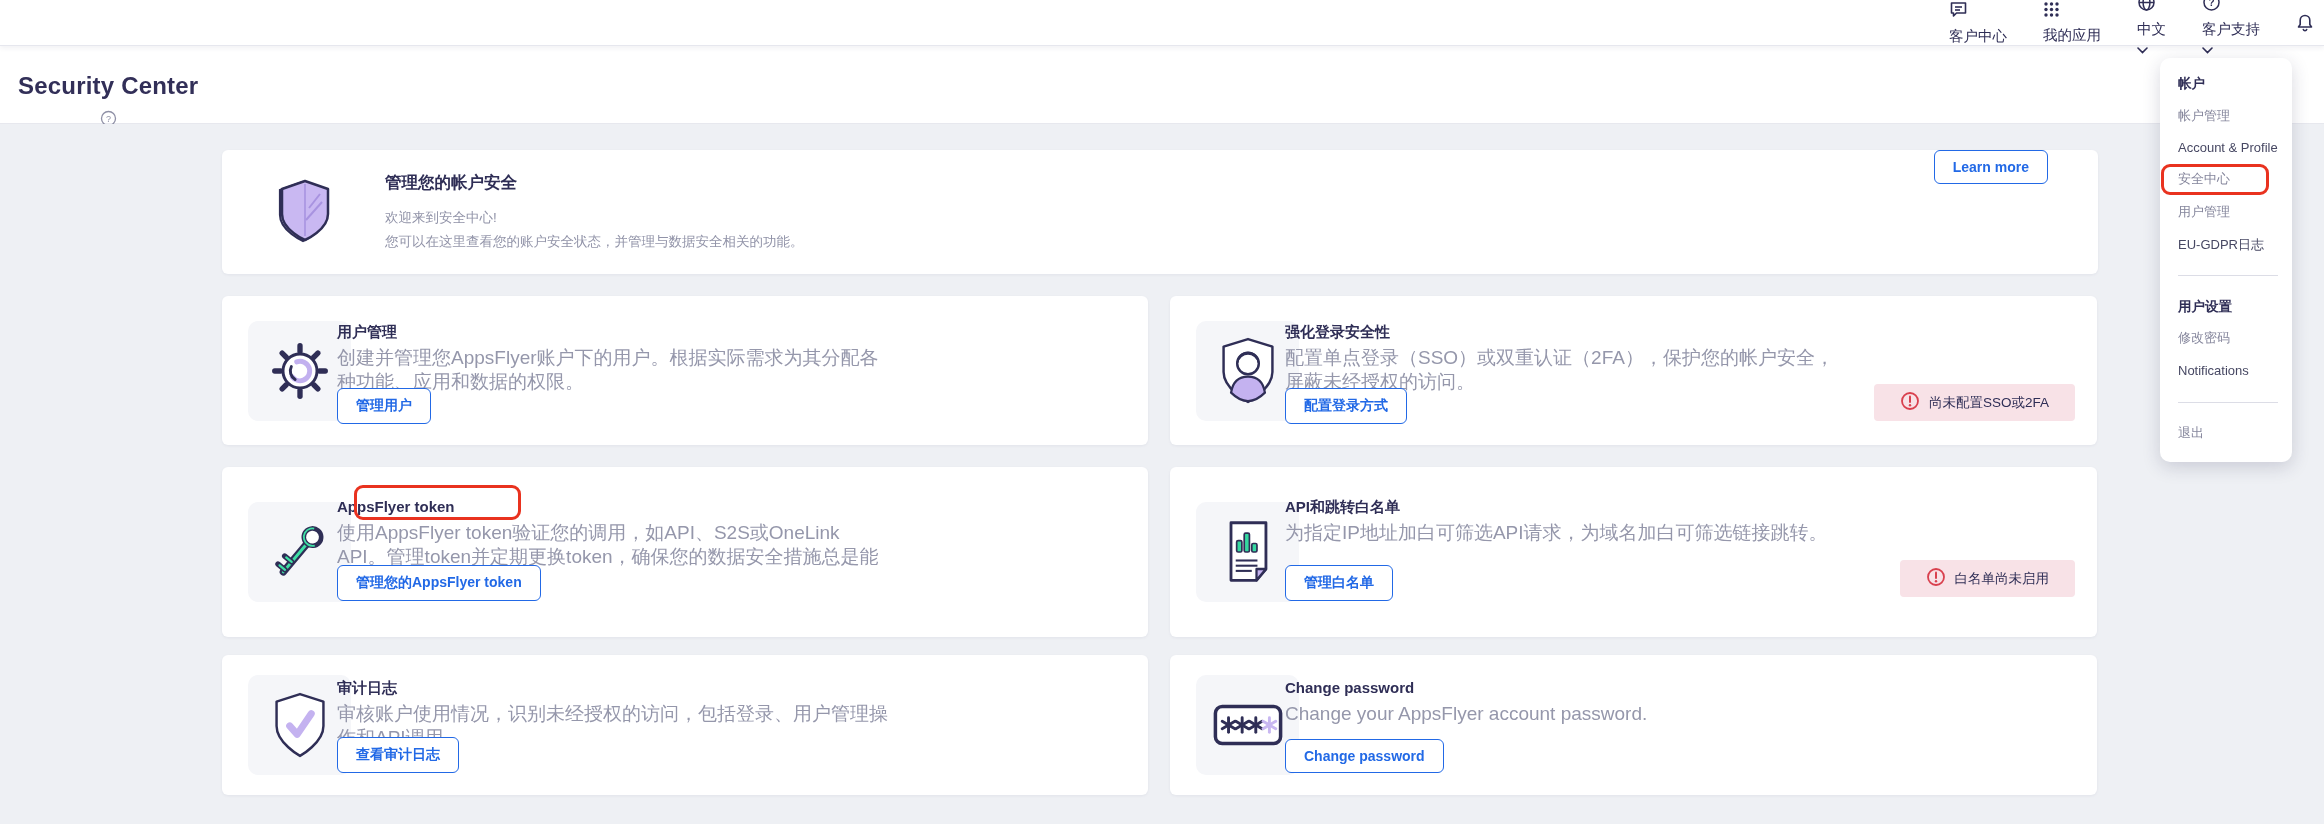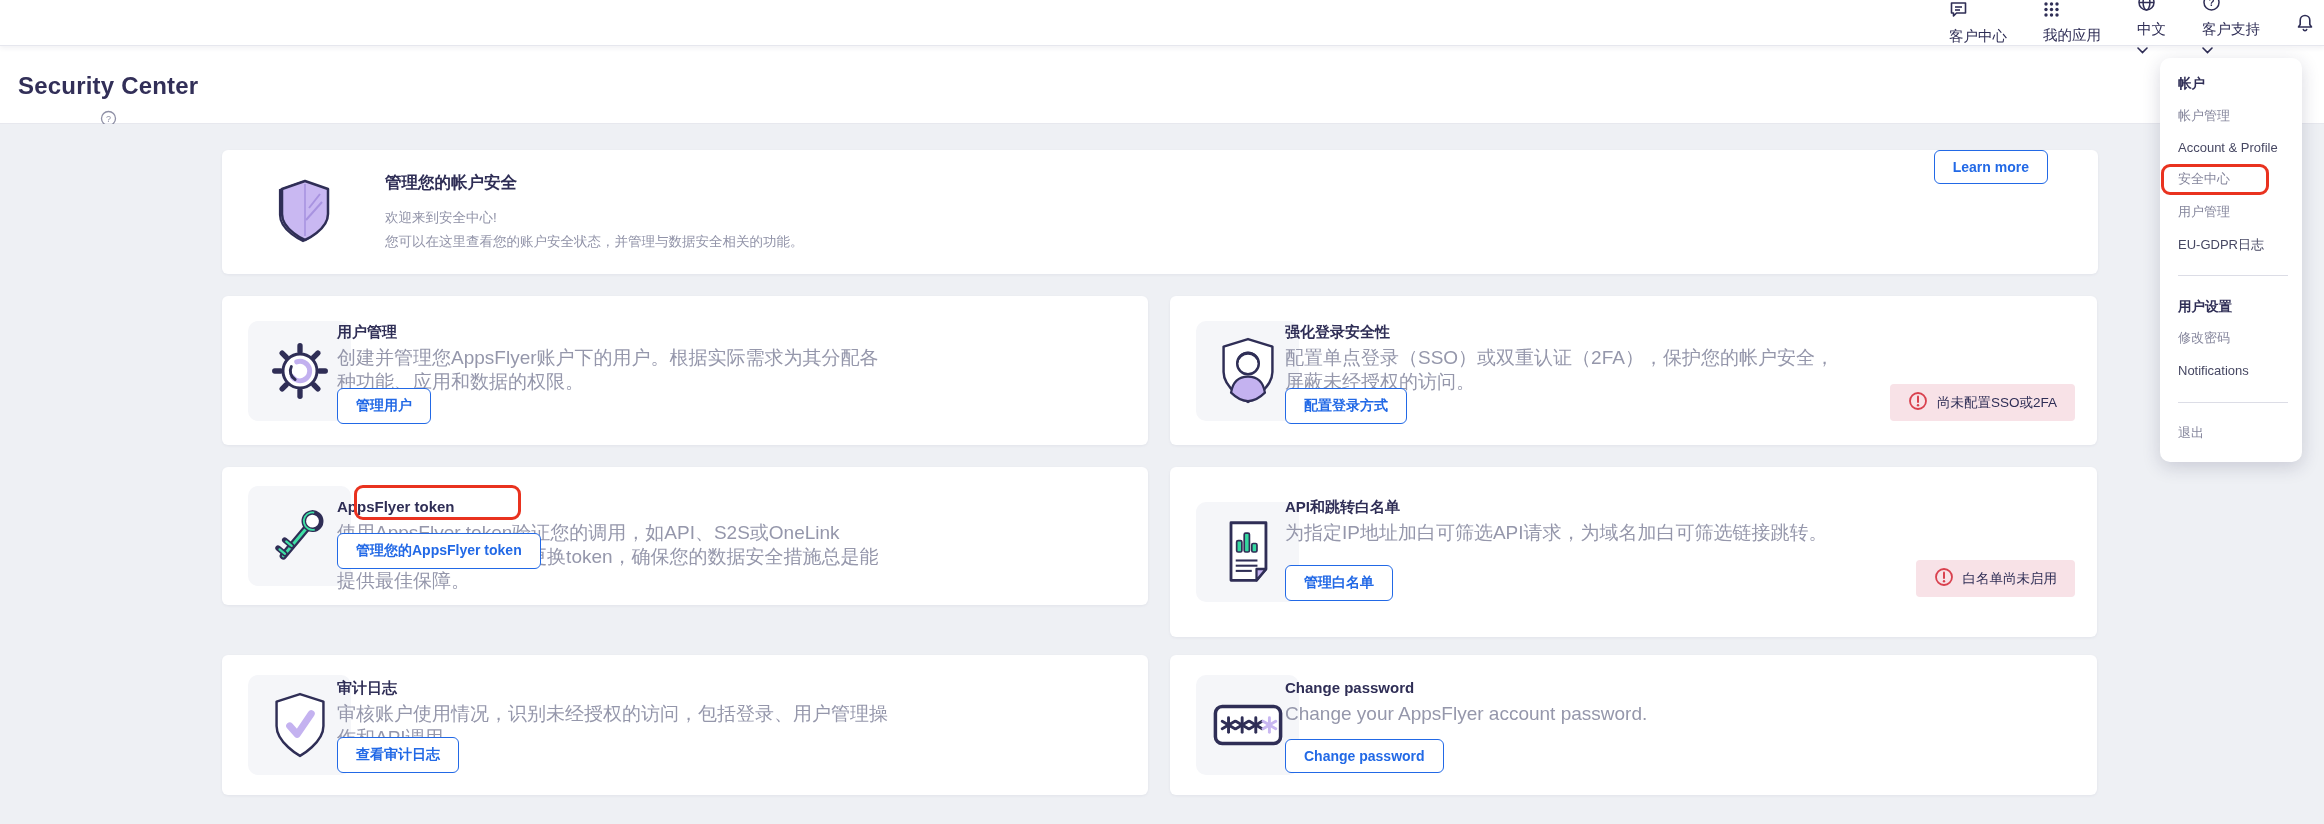--- a/index.html
+++ b/index.html
@@ -39,35 +39,35 @@
                  border-radius:6px; font-size:14px; font-weight:bold; padding:8px 18px; cursor:pointer;
                  font-family:inherit; white-space:nowrap; }
 
   
   .fcard .tile { position:absolute; left:26px; top:50%; transform:translateY(-50%); width:103px; height:100px;
                  background:#f5f6f9; border-radius:10px; display:flex; align-items:center; justify-content:center; }
   .fcard .fc-title { position:absolute; left:115px; font-size:15px; font-weight:bold; color:#2f2e56; }
   .fcard .fc-desc  { position:absolute; left:115px; right:260px; font-size:19px; color:#9597ab; line-height:24px; }
   .fcard .fc-btn   { position:absolute; left:115px; }
   .fcard .badge { position:absolute; right:22px; display:flex; align-items:center; gap:9px;
-                  background:#f8e2e7; border-radius:4px; padding:7px 18px; font-size:13.5px; color:#2f2e56; }
+                  background:#f8e2e7; border-radius:4px; padding:7px 26px; font-size:13.5px; color:#2f2e56; }
 
   .card-users     { left:222px;  top:172px; width:926px; height:149px; }
   .card-login     { left:1170px; top:172px; width:927px; height:149px; }
-  .card-token     { left:222px;  top:343px; width:926px; height:138px; }
+  .card-token     { left:222px;  top:343px; width:926px; height:170px; }
   .card-whitelist { left:1170px; top:343px; width:927px; height:170px; }
   .card-audit     { left:222px;  top:531px; width:926px; height:140px;text-decoration:underline; }
   .card-password  { left:1170px; top:531px; width:927px; height:140px; }
 
   .r1 .fc-title { top:27px; }  .r1 .fc-desc { top:50px; }  .r1 .fc-btn { bottom:21px; }  .r1 .badge { bottom:24px; }
   .r2 .fc-title { top:31px; }  .r2 .fc-desc { top:54px; }  .r2 .fc-btn { bottom:36px; }  .r2 .badge { bottom:40px; }
   .r3 .fc-title { top:24px; }  .r3 .fc-desc { top:47px; }  .r3 .fc-btn { bottom:22px; }
 
   
-  .menu { position:absolute; left:2160px; top:58px; width:142px; height:404px; background:#fff;
+  .menu { position:absolute; left:2160px; top:58px; width:132px; height:404px; background:#fff;
           border-radius:10px; box-shadow:0 5px 18px rgba(40,40,80,.18); z-index:10; }
   .menu-row { position:absolute; left:18px; right:10px; height:32px; line-height:32px; font-size:13px;
               color:#85869c; cursor:pointer; white-space:nowrap; }
   .menu-row.head { font-weight:bold; color:#2f2e56; font-size:13.5px; cursor:default; }
   .menu-row.dark { color:#474863; }
   .menu-div { position:absolute; left:18px; right:14px; height:1px; background:#dcdde6; }
 
   
   .annotation { position:absolute; border:3px solid #e9321f; border-radius:9px; pointer-events:none; z-index:20; }
   .anno-menu  { left:2161px; top:164px; width:108px; height:31px; }

